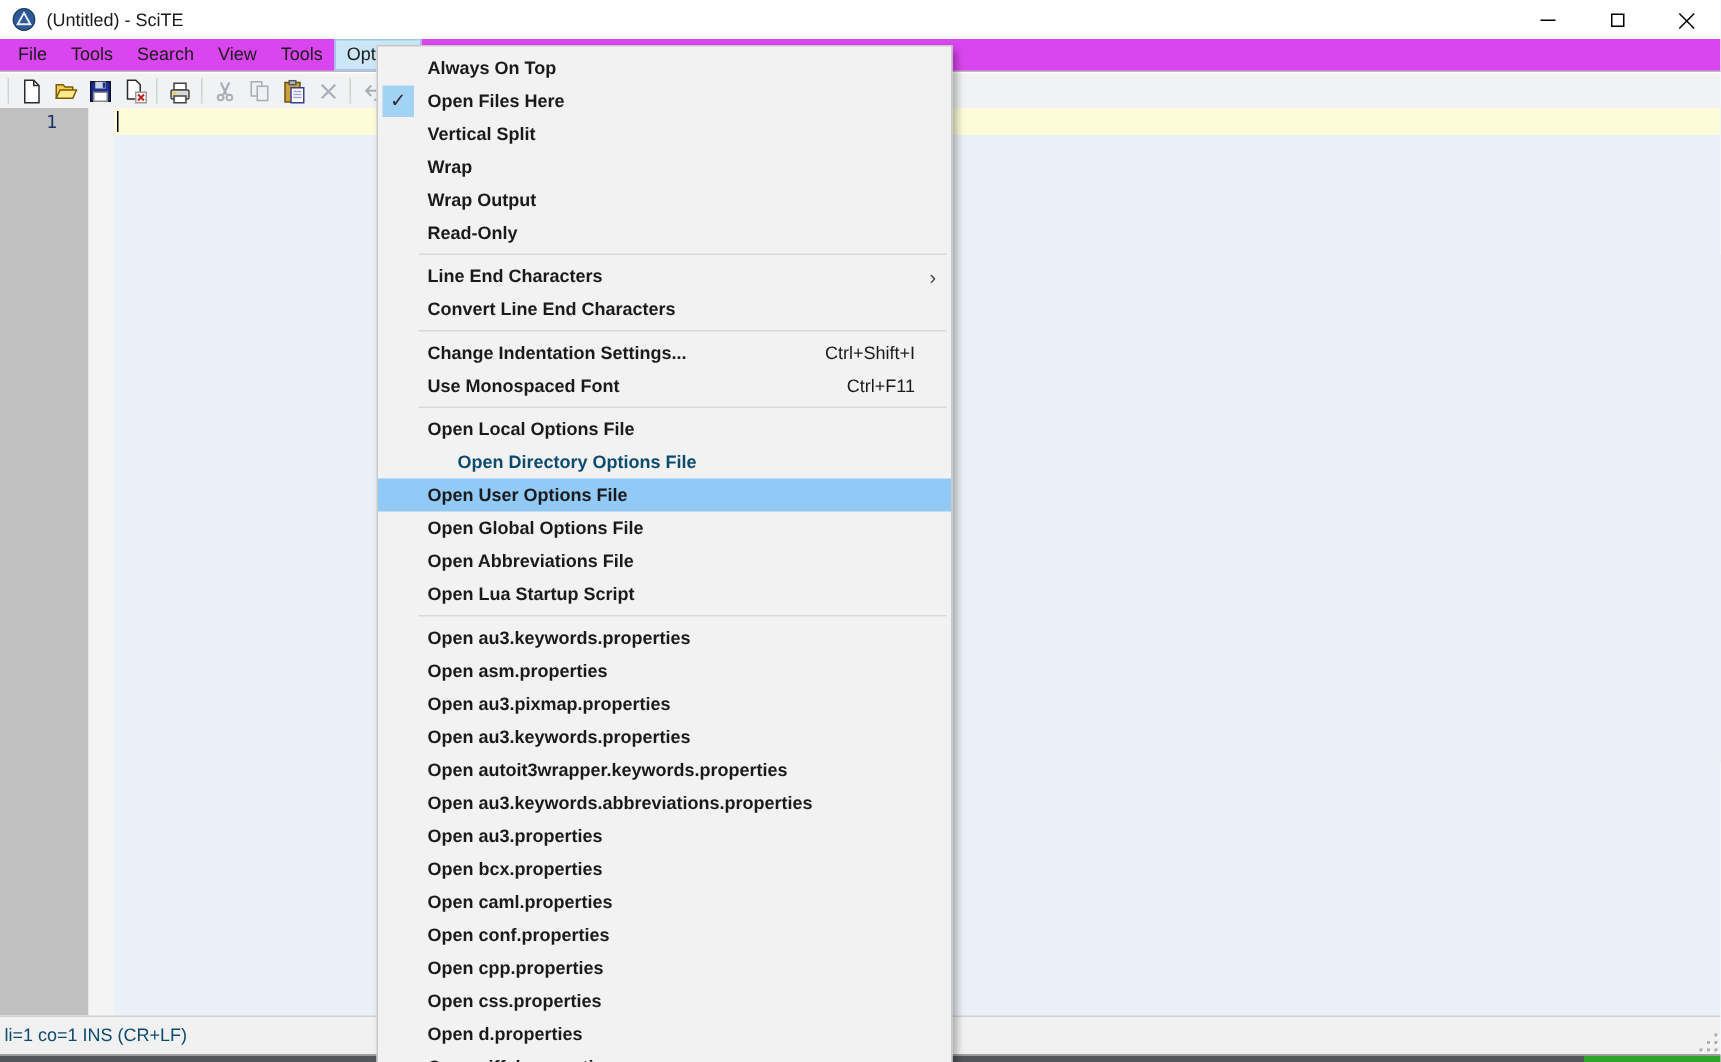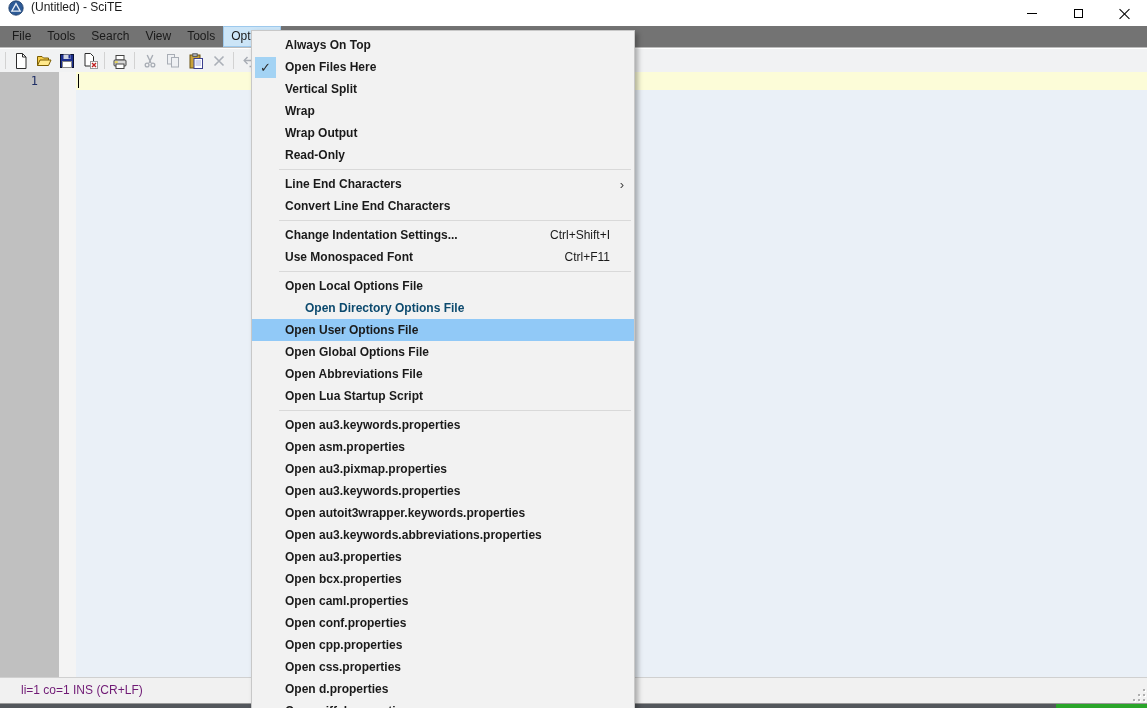--- a/index.html
+++ b/index.html
@@ -4,54 +4,54 @@
 <style>
   * { margin:0; padding:0; box-sizing:border-box; }
   html,body { width:1147px; height:708px; overflow:hidden; }
   body {
     font-family:"Liberation Sans","DejaVu Sans",sans-serif;
     background:#fff; position:relative; font-size:12px; color:#1a1a1a;
     -webkit-font-smoothing:antialiased;
   }
 
   
-  .titlebar { position:absolute; left:0; top:0; width:1147px; height:26px; background:#fff; display:flex; align-items:flex-start; }
+  .titlebar { position:absolute; left:0; top:0; width:1147px; height:26px; background:#fff; display:flex; align-items:center; }
   .app-icon { width:16px; height:16px; margin-left:8px; }
   .title-text { margin-left:7px; font-size:12px; color:#1a1a1a; }
   .win-controls { position:absolute; right:0; top:0; height:26px; display:flex; }
   .win-btn { width:46px; height:26px; display:flex; align-items:center; justify-content:center; background:transparent; }
   .glyph-min { width:10px; height:1px; background:#000; }
   .glyph-max { width:9px; height:9px; border:1px solid #000; }
   .glyph-close { position:relative; width:11px; height:11px; }
   .glyph-close::before,.glyph-close::after { content:""; position:absolute; left:5px; top:-1px; width:1px; height:14px; background:#000; }
   .glyph-close::before { transform:rotate(45deg); }
   .glyph-close::after { transform:rotate(-45deg); }
 
   
-  .menubar { position:absolute; left:0; top:26px; width:1147px; height:22px; background:#737373; display:flex; align-items:flex-start; padding-left:4px; border-bottom:1px solid #bcbcbc; }
+  .menubar { position:absolute; left:0; top:26px; width:1147px; height:22px; background:#d946ef; display:flex; align-items:flex-start; padding-left:4px; border-bottom:1px solid #bcbcbc; }
   .mb-item { padding:0 8px; line-height:21px; color:#1a1a1a; }
   .mb-item.active { background:#cce5f7; outline:1px solid #9dc9ed; outline-offset:-1px; }
 
   
   .toolbar { position:absolute; left:0; top:49px; width:1147px; height:23px; background:#f1f2f3; display:flex; align-items:center; padding-left:2px; }
   .tb-sep { width:1px; height:17px; background:#d2d2d2; margin:0 3px; }
   .tb-btn { width:23px; height:21px; display:flex; align-items:center; justify-content:center; }
   .tb-btn svg { width:18px; height:18px; }
 
   
   .editor { position:absolute; left:0; top:72px; width:1147px; height:605px; background:#eaf0f7; display:flex; }
   .ln-margin { width:59px; height:100%; background:#c0c0c0; font-family:"DejaVu Sans Mono","Liberation Mono",monospace; font-size:12px; color:#1f2f66; }
   .ln-num { display:block; text-align:right; padding-right:21px; line-height:18px; height:18px; }
   .fold-margin { width:17px; height:100%; background:#f4f4f4; }
   .text-area { flex:1; position:relative; height:100%; }
   .caret-line { position:absolute; left:0; top:0; right:0; height:18px; background:#fcfcd8; }
   .caret { position:absolute; left:2px; top:2px; width:1px; height:14px; background:#000; }
 
   
-  .statusbar { position:absolute; left:0; top:677px; width:1147px; height:26px; background:#f1f1f1; border-top:1px solid #d0d0d0; line-height:25px; padding-left:21px; color:#701a75; }
+  .statusbar { position:absolute; left:0; top:677px; width:1147px; height:26px; background:#f1f1f1; border-top:1px solid #d0d0d0; line-height:25px; padding-left:3px; color:#0c4a6e; }
   .grip { position:absolute; right:2px; bottom:2px; width:13px; height:13px; }
   .grip i { position:absolute; width:2px; height:2px; background:#aeaeae; box-shadow:1px 1px 0 #fff; }
   .grip i:nth-child(1){ right:0; bottom:0; } .grip i:nth-child(2){ right:5px; bottom:0; }
   .grip i:nth-child(3){ right:10px; bottom:0; } .grip i:nth-child(4){ right:0; bottom:5px; }
   .grip i:nth-child(5){ right:5px; bottom:5px; } .grip i:nth-child(6){ right:0; bottom:10px; }
 
   
   .bottom-strip { position:absolute; left:0; top:703px; width:1147px; height:5px; background:#53575c; border-top:1px solid #9a9a9a; }
   .bottom-strip .green { position:absolute; left:1056px; top:0; width:91px; height:5px; background:#2aa52a; }
 

